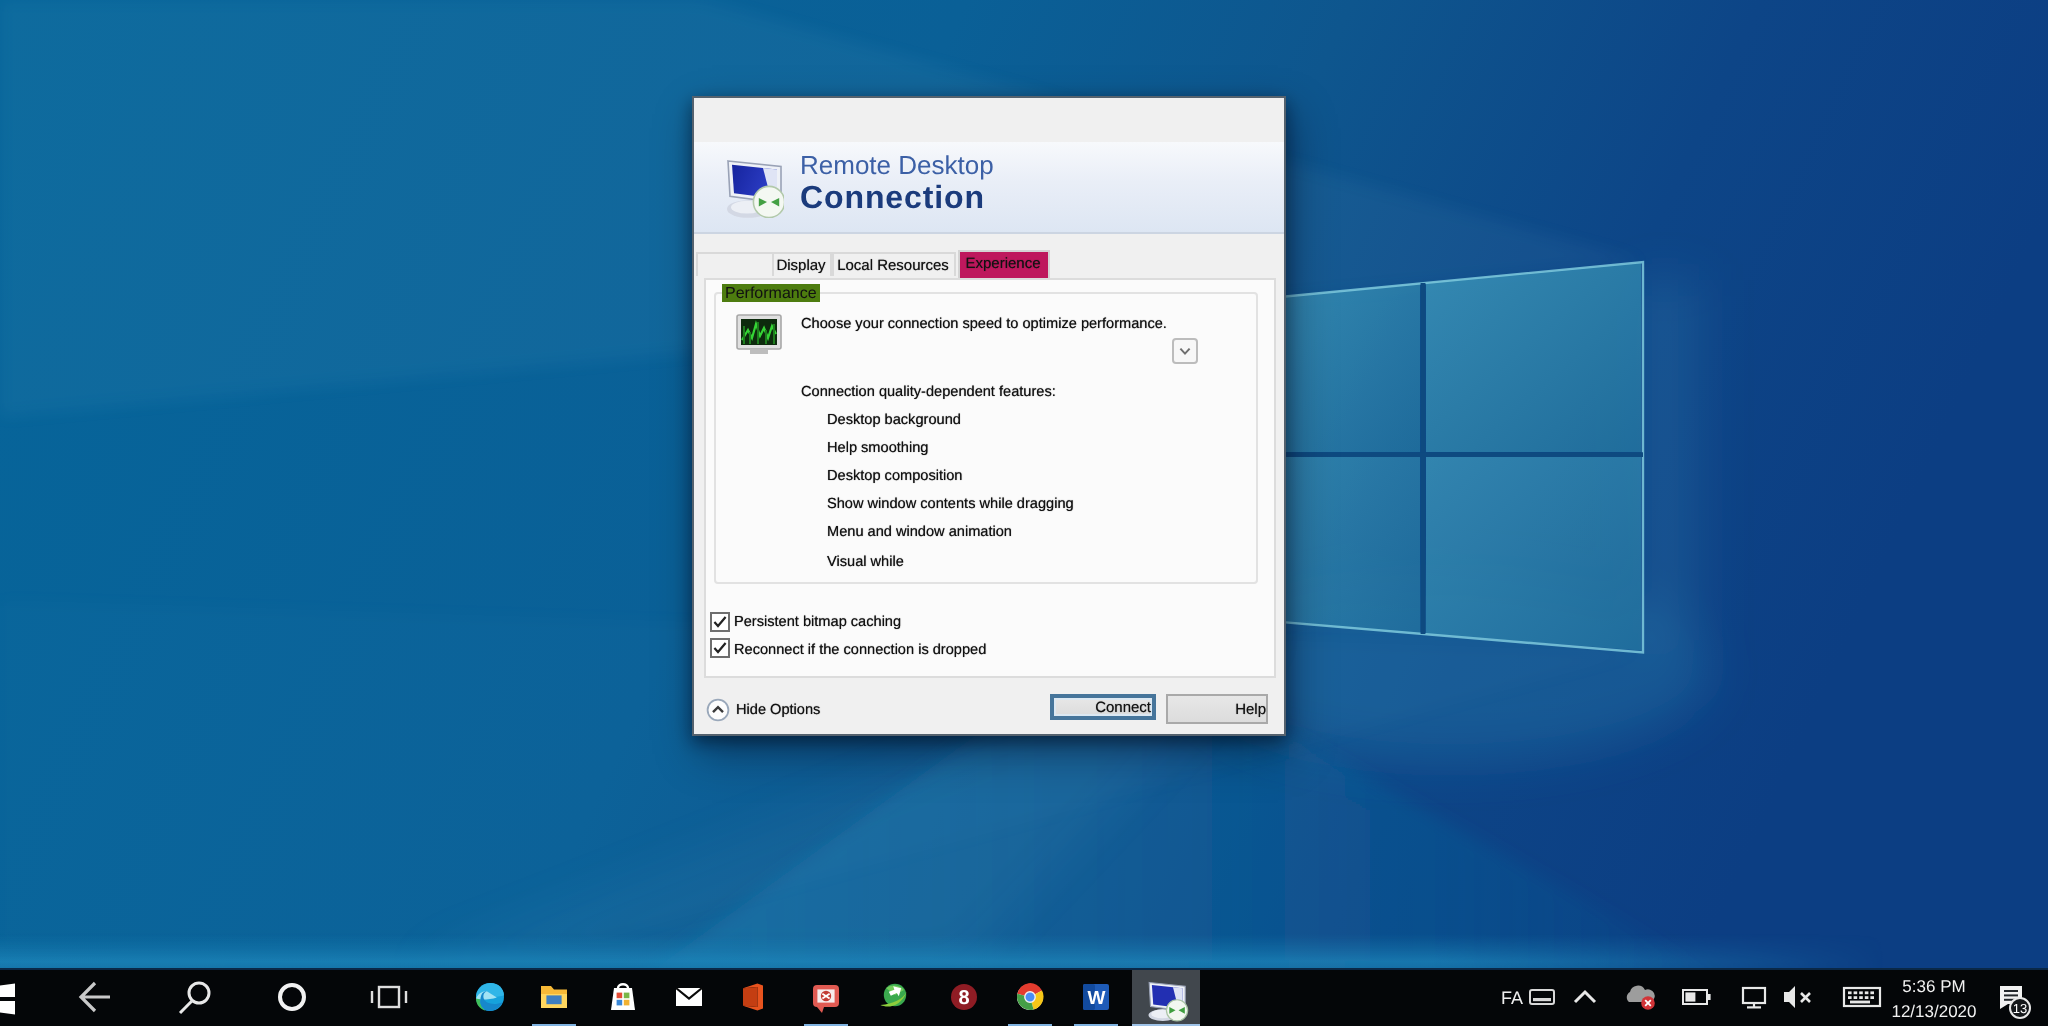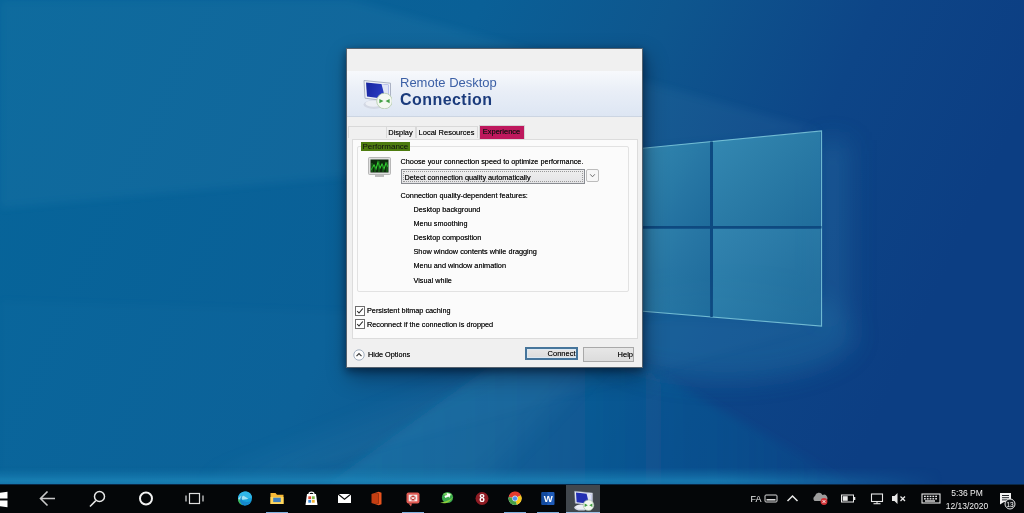--- a/index.html
+++ b/index.html
@@ -322,32 +322,28 @@
       <div id="grp-label" class="abs">Performance</div>
 
       <svg class="abs" style="left:10px;top:10px" width="23" height="21" viewBox="0 0 23 21">
         <rect x="0.5" y="0.5" width="22" height="17" rx="1" fill="#e0e0e0" stroke="#a8a8a8" stroke-width="0.8"></rect>
         <rect x="2.5" y="2.5" width="18" height="13" fill="#0d2b0d"></rect>
         <path d="M3,13 L6,8 L8,12 L10,5 L12,11 L14,7 L16,12 L18,6 L20,10" stroke="#35d435" stroke-width="1.1" fill="none"></path>
         <path d="M4,6 L4,15 M7,9 L7,15 M11,4 L11,15 M15,8 L15,15 M19,5 L19,15" stroke="#1d7d1d" stroke-width="1" fill="none"></path>
         <rect x="7" y="18" width="9" height="2" fill="#bdbdbd"></rect>
       </svg>
       <div class="txt abs" style="left:42.5px;top:9.5px;">Choose your connection speed to optimize performance.</div>
-      <div id="combo" class="abs">
-        <div class="txt abs" style="left:3px;top:2.5px;">Detect connection quality automatically</div>
-        <div class="abs" style="left:1px;top:1px;right:1px;bottom:1px;border:1px dotted #999;"></div>
-      </div>
       <div id="combo-btn" class="abs">
         <svg width="11" height="11" viewBox="0 0 11 11">
             <path d="M3.2,4.3 L5.5,6.8 L7.8,4.3" stroke="#6e6e6e" stroke-width="1" fill="none"></path>
           </svg>
       </div>
       <div class="txt abs" style="left:42.5px;top:43.5px;">Connection quality-dependent features:</div>
       <div class="txt abs" style="left:55.5px;top:57.5px;">Desktop background</div>
-      <div class="txt abs" style="left:55.5px;top:71.7px;">Menu smoothing</div>
+      <div class="txt abs" style="left:55.5px;top:71.7px;">Help smoothing</div>
       <div class="txt abs" style="left:55.5px;top:85.9px;">Desktop composition</div>
       <div class="txt abs" style="left:55.5px;top:100.1px;">Show window contents while dragging</div>
       <div class="txt abs" style="left:55.5px;top:114.3px;">Menu and window animation</div>
       <div class="txt abs" style="left:55.5px;top:128.5px;">Visual while</div>
     </div>
 
     <div class="abs" style="left:2px;top:166px;">
       <div class="cb abs"></div>
       <svg class="abs" style="left:1px;top:1px" width="8" height="8" viewBox="0 0 8 8">
           <path d="M1.2,4 L3,6 L6.8,1.5" stroke="#222" stroke-width="1.1" fill="none"></path>

